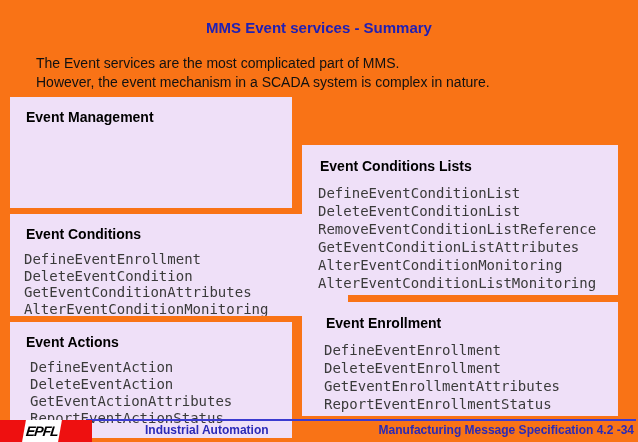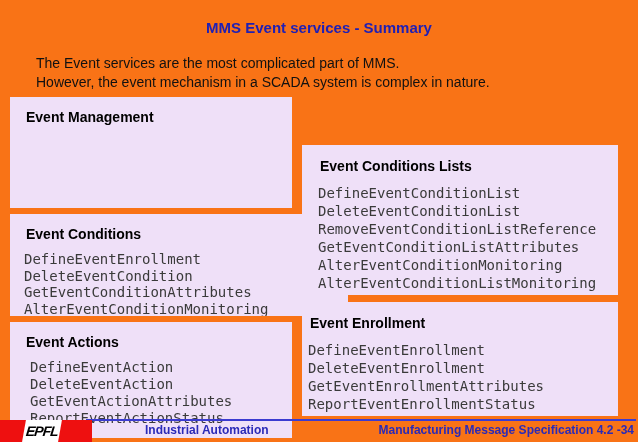--- a/index.html
+++ b/index.html
@@ -46,21 +46,21 @@
   }
   #box-event-management{left:10px;top:97px;width:282px;height:111px;}
   #box-event-management ul{line-height:17.6px;}
   #box-event-conditions{left:10px;top:214px;width:338px;height:102px;}
   #box-event-conditions ul{line-height:16.6px;padding-left:6px;}
   #box-event-actions{left:10px;top:322px;width:282px;height:116px;}
   #box-event-actions ul{line-height:17px;}
   #box-event-conditions-lists{left:302px;top:145px;width:316px;height:150px;padding-left:10px;}
   #box-event-conditions-lists h2{line-height:20px;}
   #box-event-conditions-lists ul{line-height:18px;padding-left:6px;}
-  #box-event-enrollment{left:302px;top:302px;width:316px;height:114px;padding-left:0;}
+  #box-event-enrollment{left:302px;top:302px;width:316px;height:114px;padding-left:16px;}
   #box-event-enrollment h2{line-height:20px;}
   #box-event-enrollment ul{line-height:18px;padding-left:6px;margin-top:4px;}
   .footer-line{
     position:absolute;left:86px;top:419px;width:550px;height:2px;
     background:#3b3bd0;
   }
   .logo{
     position:absolute;left:0;top:420px;width:92px;height:22px;
     background:var(--logored);
   }

